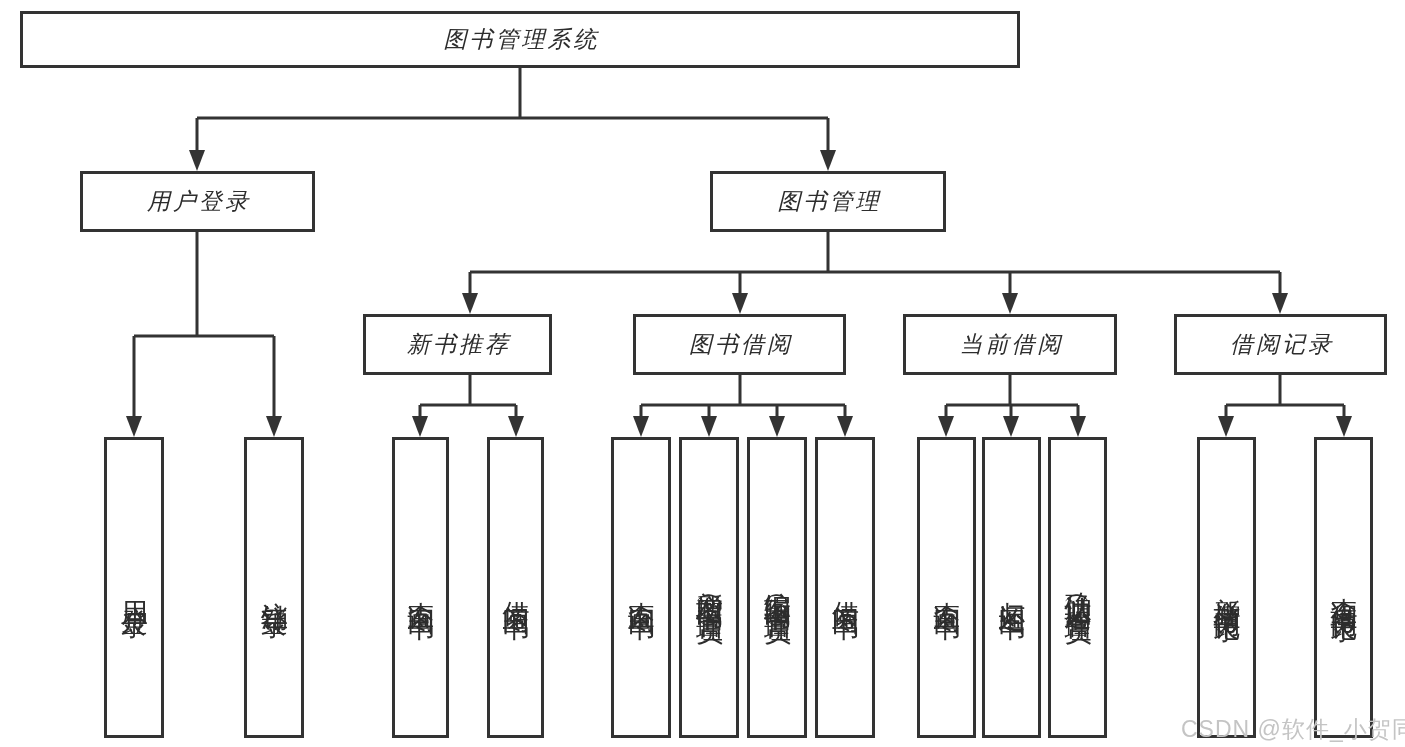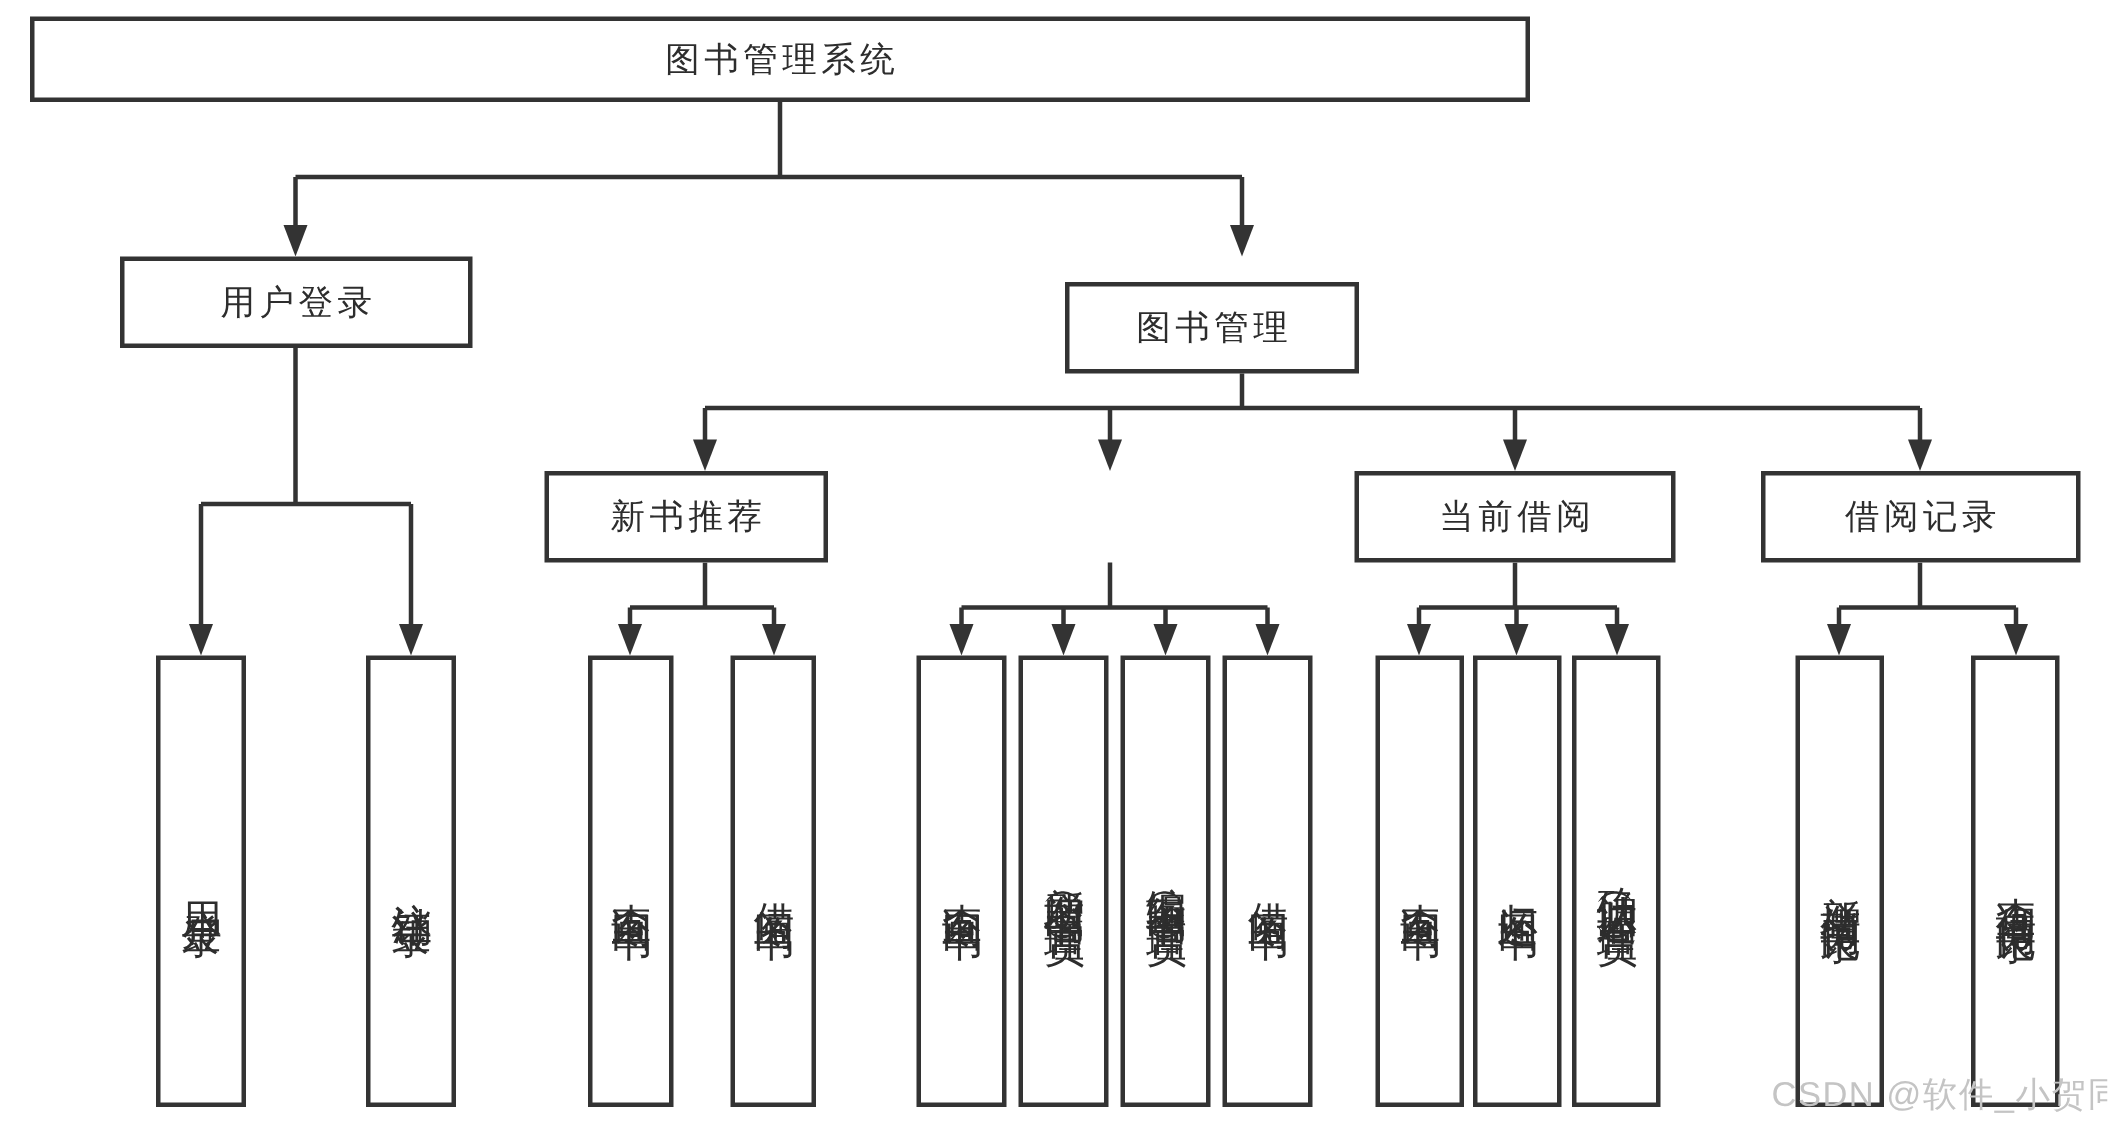--- a/index.html
+++ b/index.html
@@ -11,28 +11,28 @@
   svg.wires{position:absolute;left:0;top:0;width:1405px;height:747px;pointer-events:none;}
   svg.wires path{stroke:var(--line,#333333);stroke-width:3;fill:none;}
   svg.wires polygon{fill:var(--line,#333333);stroke:none;}
   .box{
     position:absolute;box-sizing:border-box;
     border:3px solid var(--line,#333333);
     background:var(--background,#ffffff);
     display:flex;align-items:center;justify-content:center;
     color:var(--text,#2d2d2d);
   }
-  .box.h span{font-size:23px;letter-spacing:3px;padding-left:3px;white-space:nowrap;}
+  .box.h span{font-size:23px;letter-spacing:3px;padding-left:3px;white-space:nowrap;font-style:italic;}
   .box.v span{
     writing-mode:vertical-rl;text-orientation:mixed;
     font-size:27px;letter-spacing:4px;line-height:1.15;white-space:nowrap;
   }
   #n-root{left:20px;top:11px;width:1000px;height:57px}
   #n-ul{left:80px;top:171px;width:235px;height:61px}
-  #n-bm{left:710px;top:188px;width:196px;height:61px}
+  #n-bm{left:710px;top:171px;width:236px;height:61px}
   #n-nbr{left:363px;top:314px;width:189px;height:61px}
   #n-bb{left:633px;top:314px;width:213px;height:61px}
   #n-cb{left:903px;top:314px;width:214px;height:61px}
   #n-br{left:1174px;top:314px;width:213px;height:61px}
   .leaf{top:437px;height:301px;width:60px}
   #n-l1a{left:104px} #n-l1b{left:244px}
   #n-l2a{left:392px;width:57px} #n-l2b{left:487px;width:57px}
   #n-l3a{left:611px} #n-l3b{left:679px} #n-l3c{left:747px} #n-l3d{left:815px}
   #n-l4a{left:917px;width:59px} #n-l4b{left:982px;width:59px} #n-l4c{left:1048px;width:59px}
   #n-l5a{left:1197px;width:59px} #n-l5b{left:1314px;width:59px}
@@ -96,20 +96,23 @@
   <div class="box h" id="n-ul">
     <span>用户登录</span>
   </div>
   <div class="box h" id="n-bm">
     <span>图书管理</span>
   </div>
 
   <div class="box h" id="n-nbr">
     <span>新书推荐</span>
   </div>
+  <div class="box h" id="n-bb">
+    <span>图书借阅</span>
+  </div>
   <div class="box h" id="n-cb">
     <span>当前借阅</span>
   </div>
   <div class="box h" id="n-br">
     <span>借阅记录</span>
   </div>
 
   <div class="box v leaf" id="n-l1a">
     <span>用户登录</span>
   </div>

